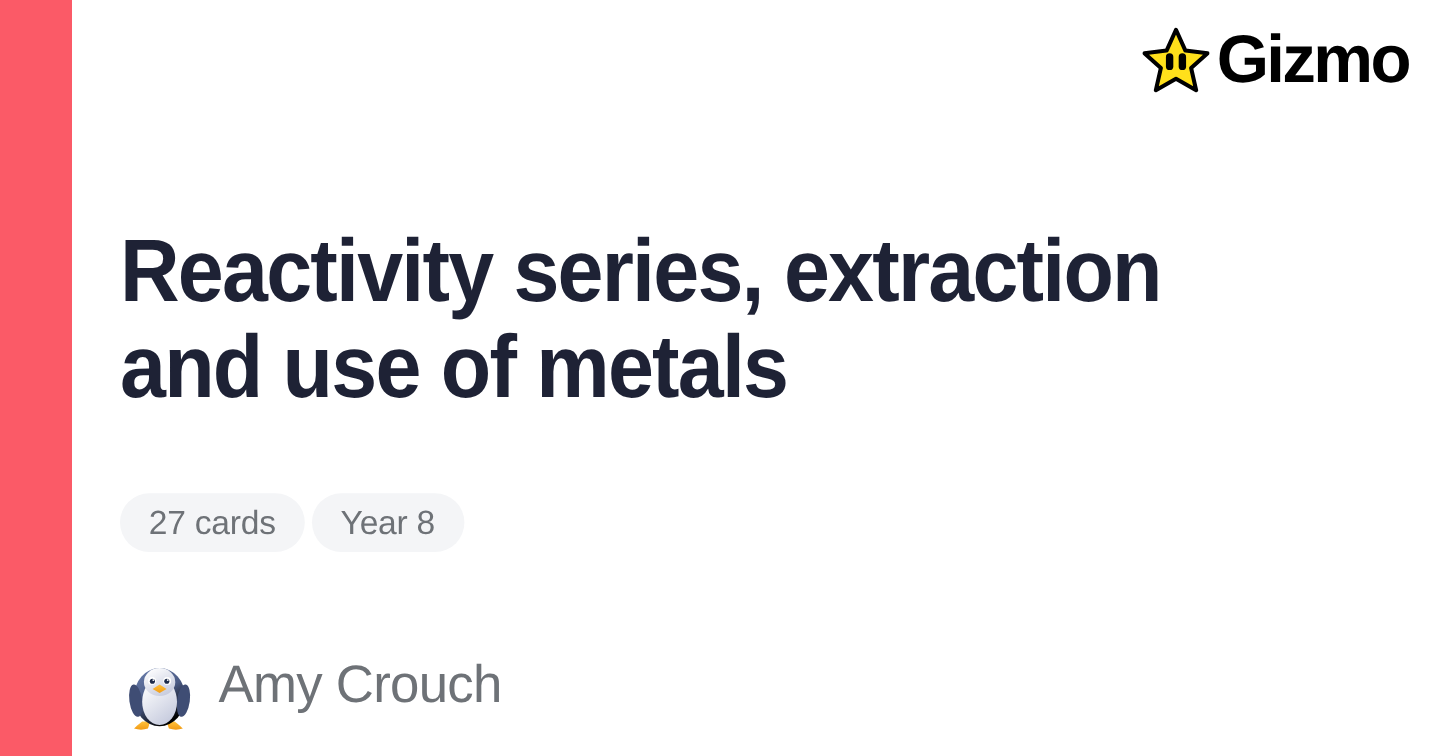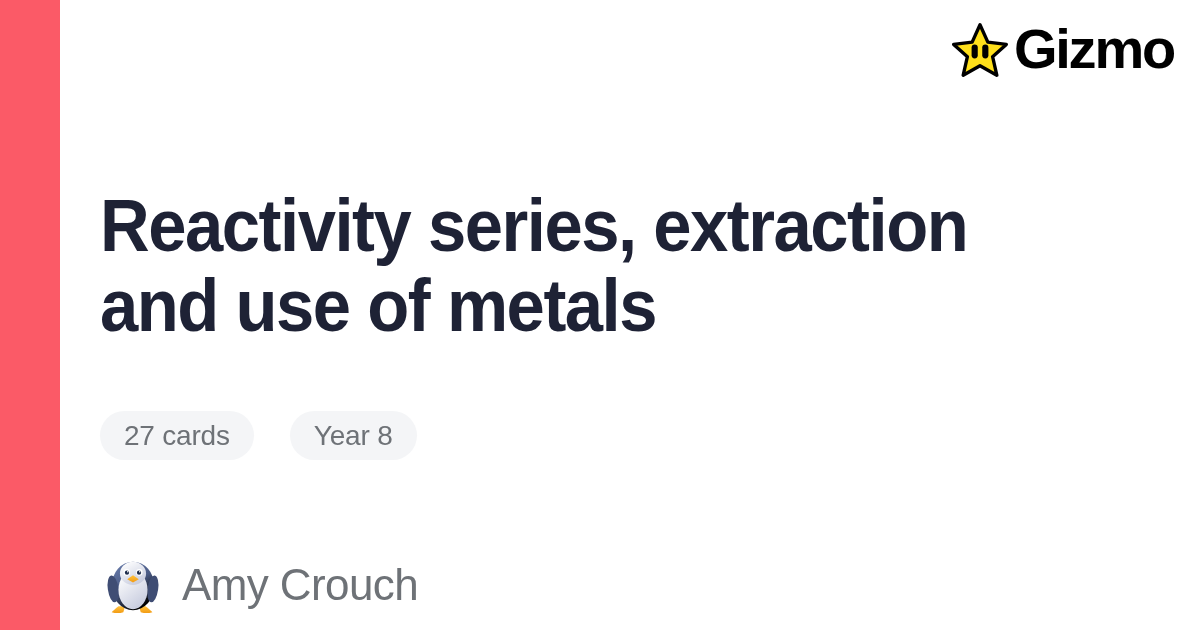--- a/index.html
+++ b/index.html
@@ -86,21 +86,21 @@
     transform-origin: left center;
   }
 
   
   .tags {
     position: absolute;
     top: 370px;
     left: 0;
     display: flex;
     align-items: center;
-    gap: 36px;
+    gap: 6px;
   }
   .tag-pill {
     display: inline-flex;
     align-items: center;
     justify-content: center;
     height: 49px;
     padding: 0 24px;
     border-radius: 25px;
     background: #f4f5f7;
     color: #6e7277;
@@ -111,21 +111,20 @@
     white-space: nowrap;
     box-sizing: border-box;
   }
 
   
   .author {
     position: absolute;
     top: 508px;
     left: 2px;
     display: flex;
-    align-items: center;
     gap: 18px;
     height: 72px;
   }
   .author-avatar {
     width: 62px;
     height: 62px;
     display: block;
     flex: 0 0 auto;
   }
   .author-name {

